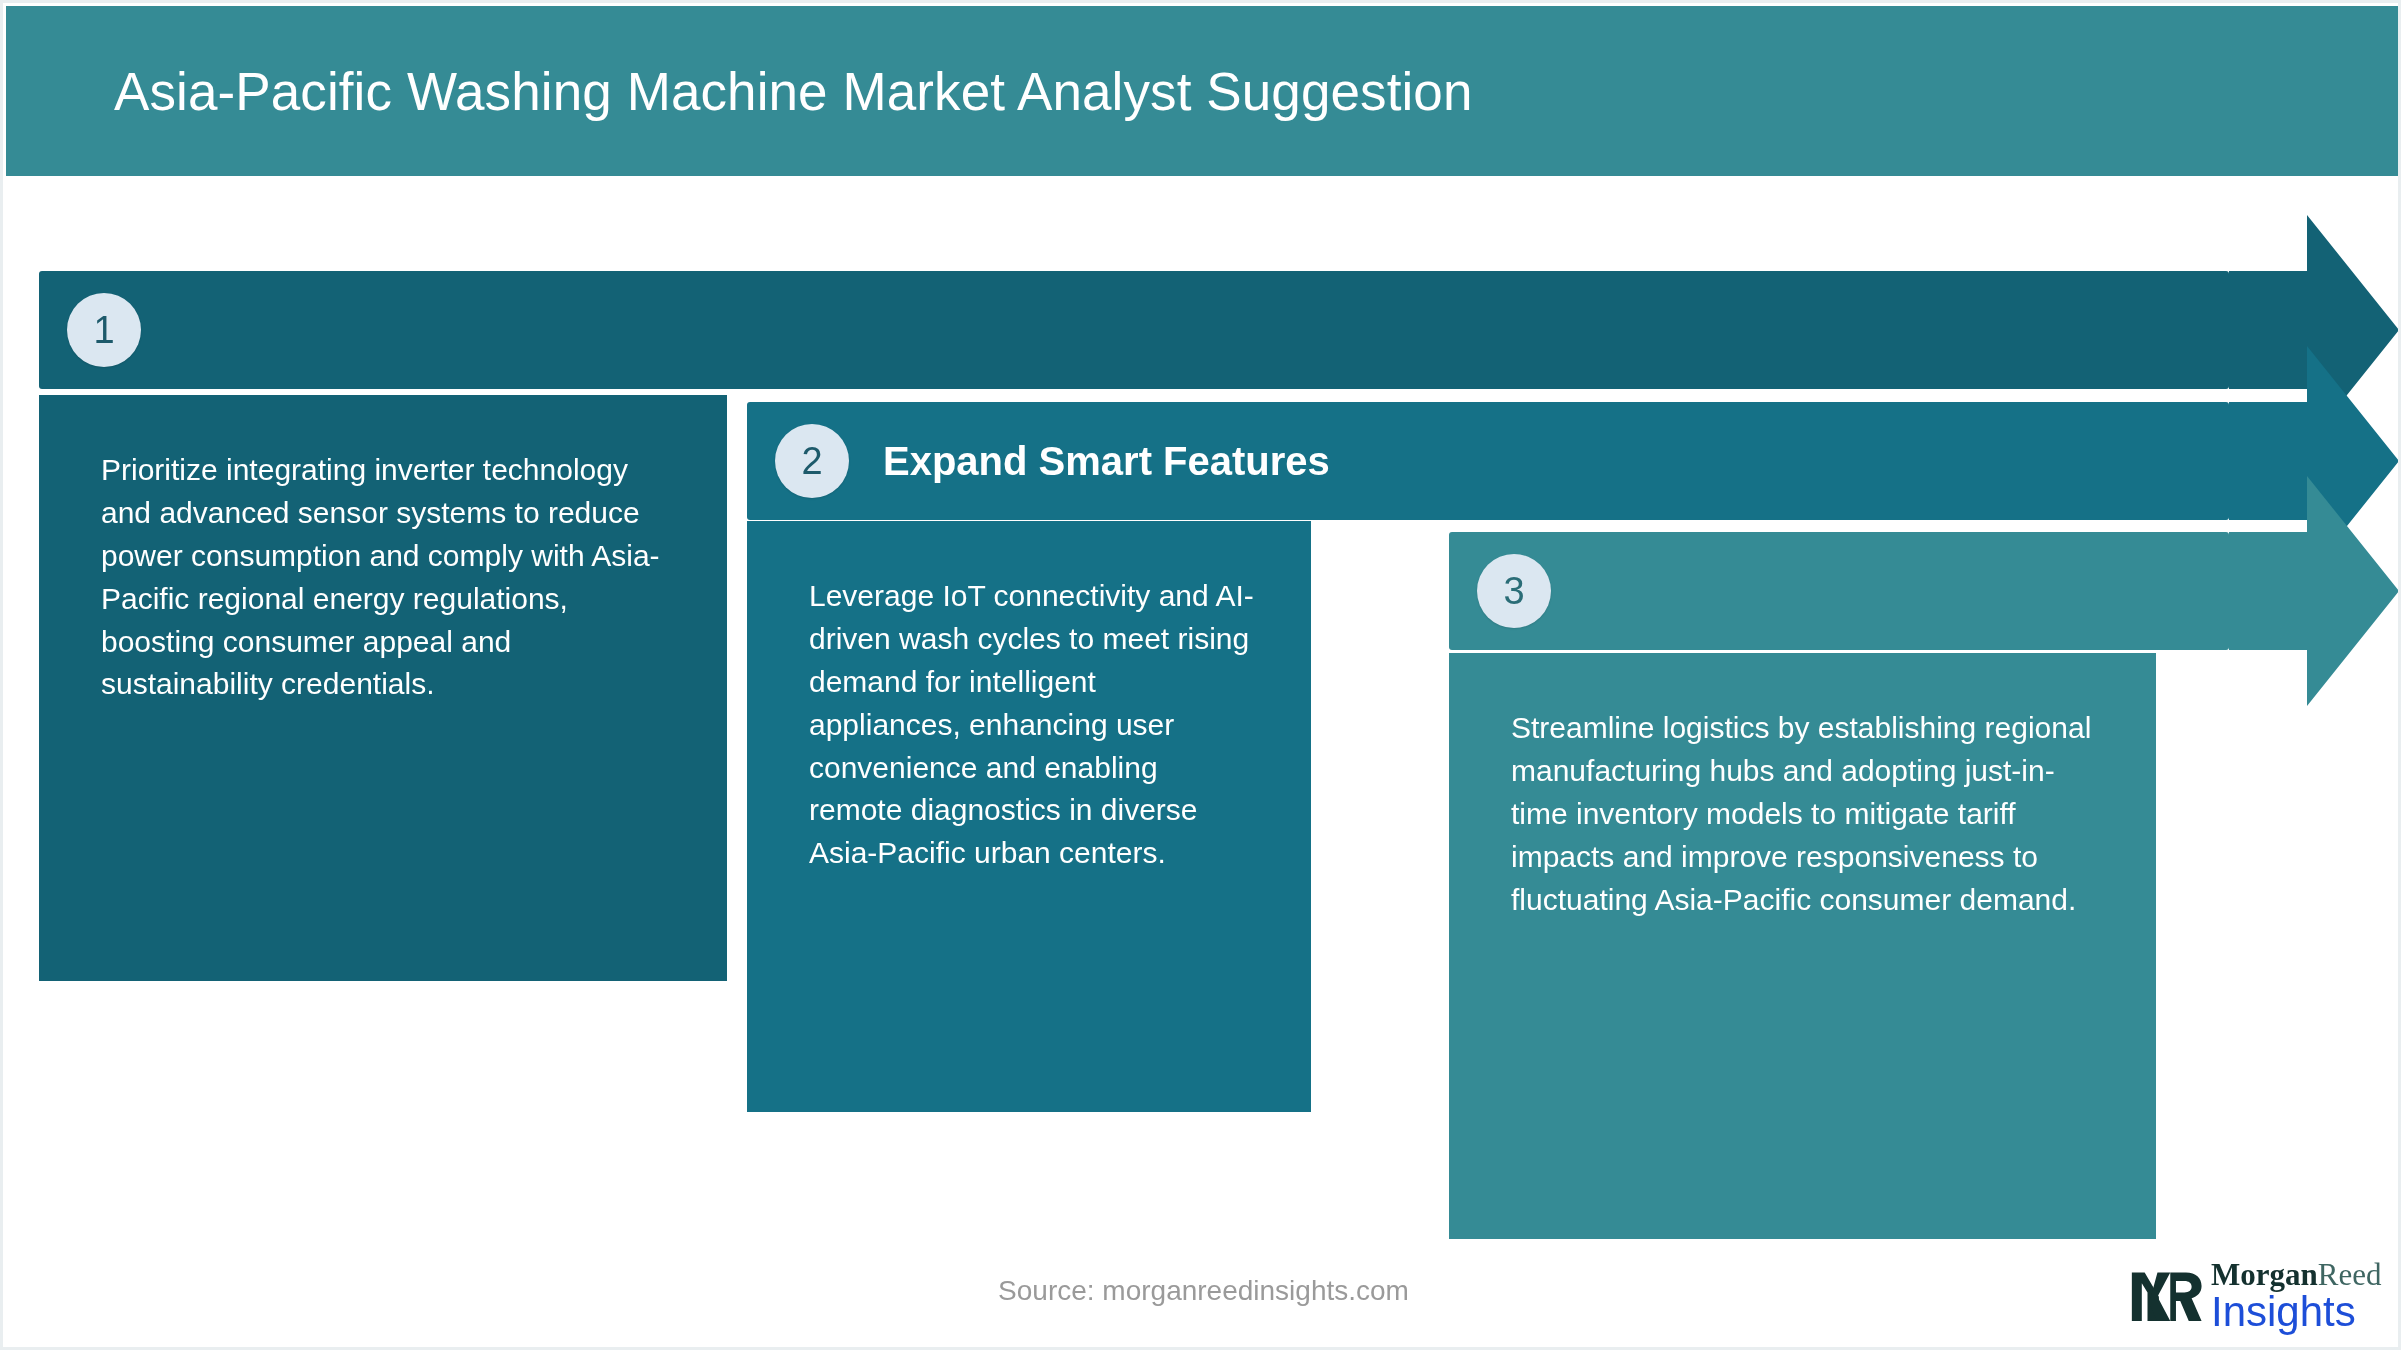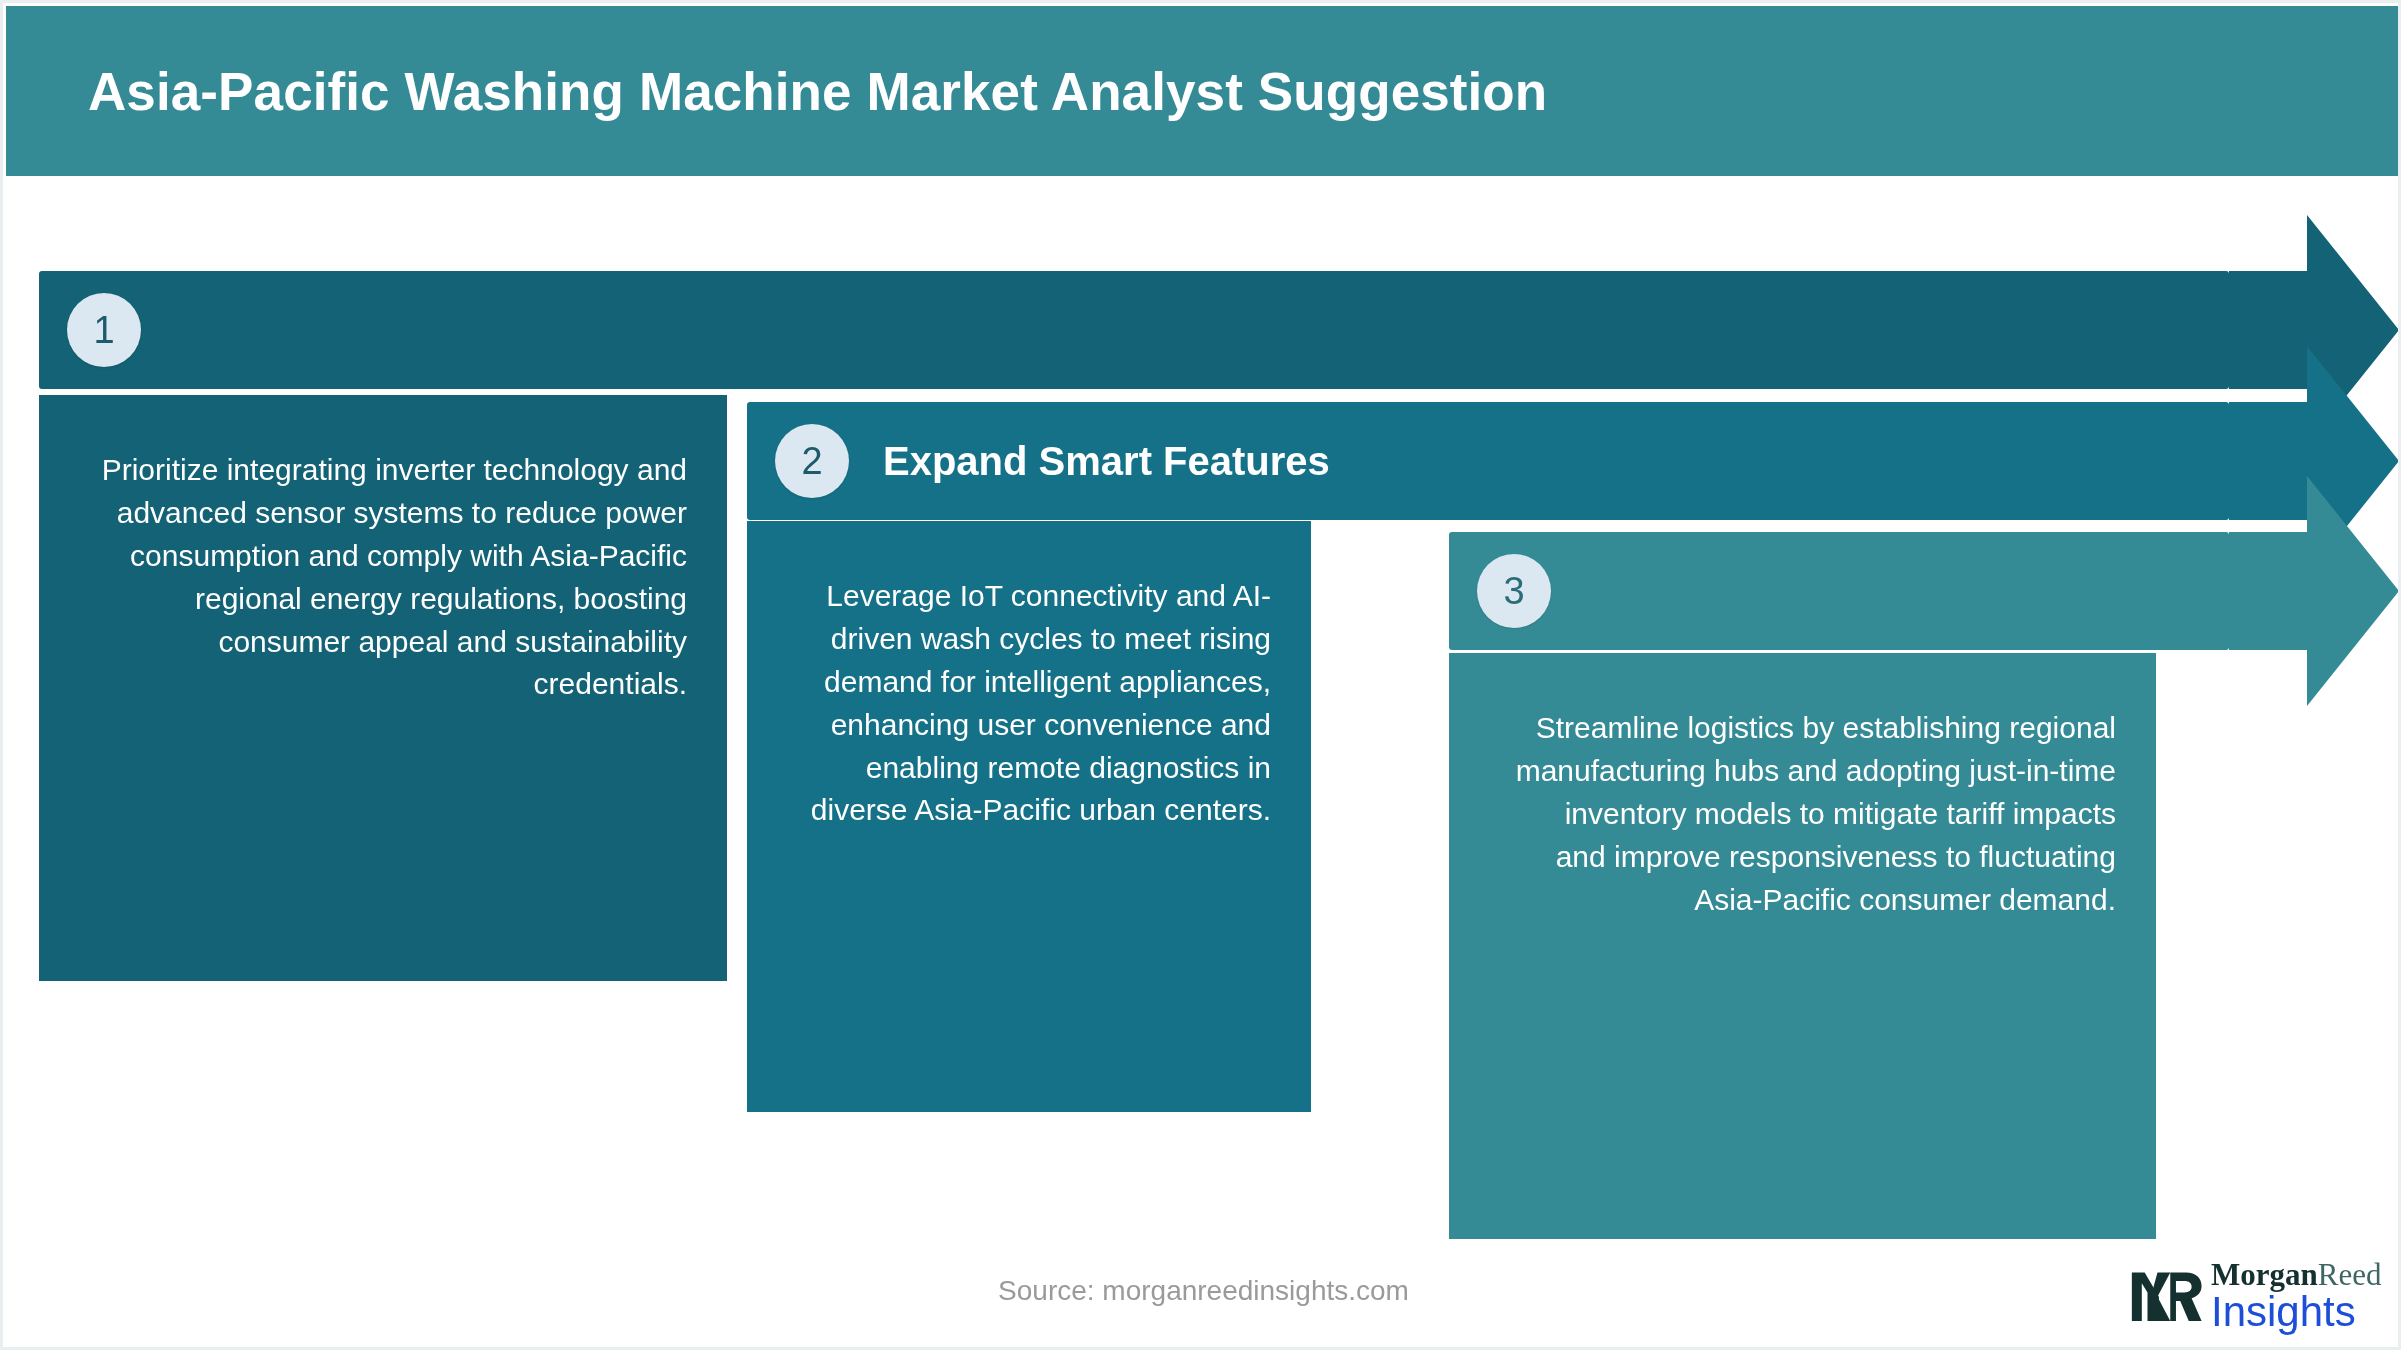--- a/index.html
+++ b/index.html
@@ -32,23 +32,23 @@
     top: 3px;
     width: 2392px;
     height: 170px;
     background: #358b95;
     display: flex;
     align-items: center;
   }
   #header-title {
     color: #ffffff;
     font-size: 53px;
-    font-weight: bold;
+    font-weight: normal;
     letter-spacing: 0.1px;
-    margin-left: 82px;
+    margin-left: 108px;
     white-space: nowrap;
   }
 
   
   .arrow-band {
     position: absolute;
     height: 118px;
     display: flex;
     align-items: center;
     border-radius: 3px;
@@ -84,22 +84,21 @@
     font-size: 40px;
     font-weight: bold;
     margin-left: 34px;
     white-space: nowrap;
   }
 
   
   .body-box {
     position: absolute;
     box-sizing: border-box;
-    padding: 54px 40px 30px 62px;
-    text-align: right;
+    padding: 54px 56px 30px 62px;
   }
   .body-text {
     color: #ffffff;
     font-size: 30px;
     line-height: 1.43;
     font-weight: normal;
     white-space: pre-wrap;
   }
 
   

